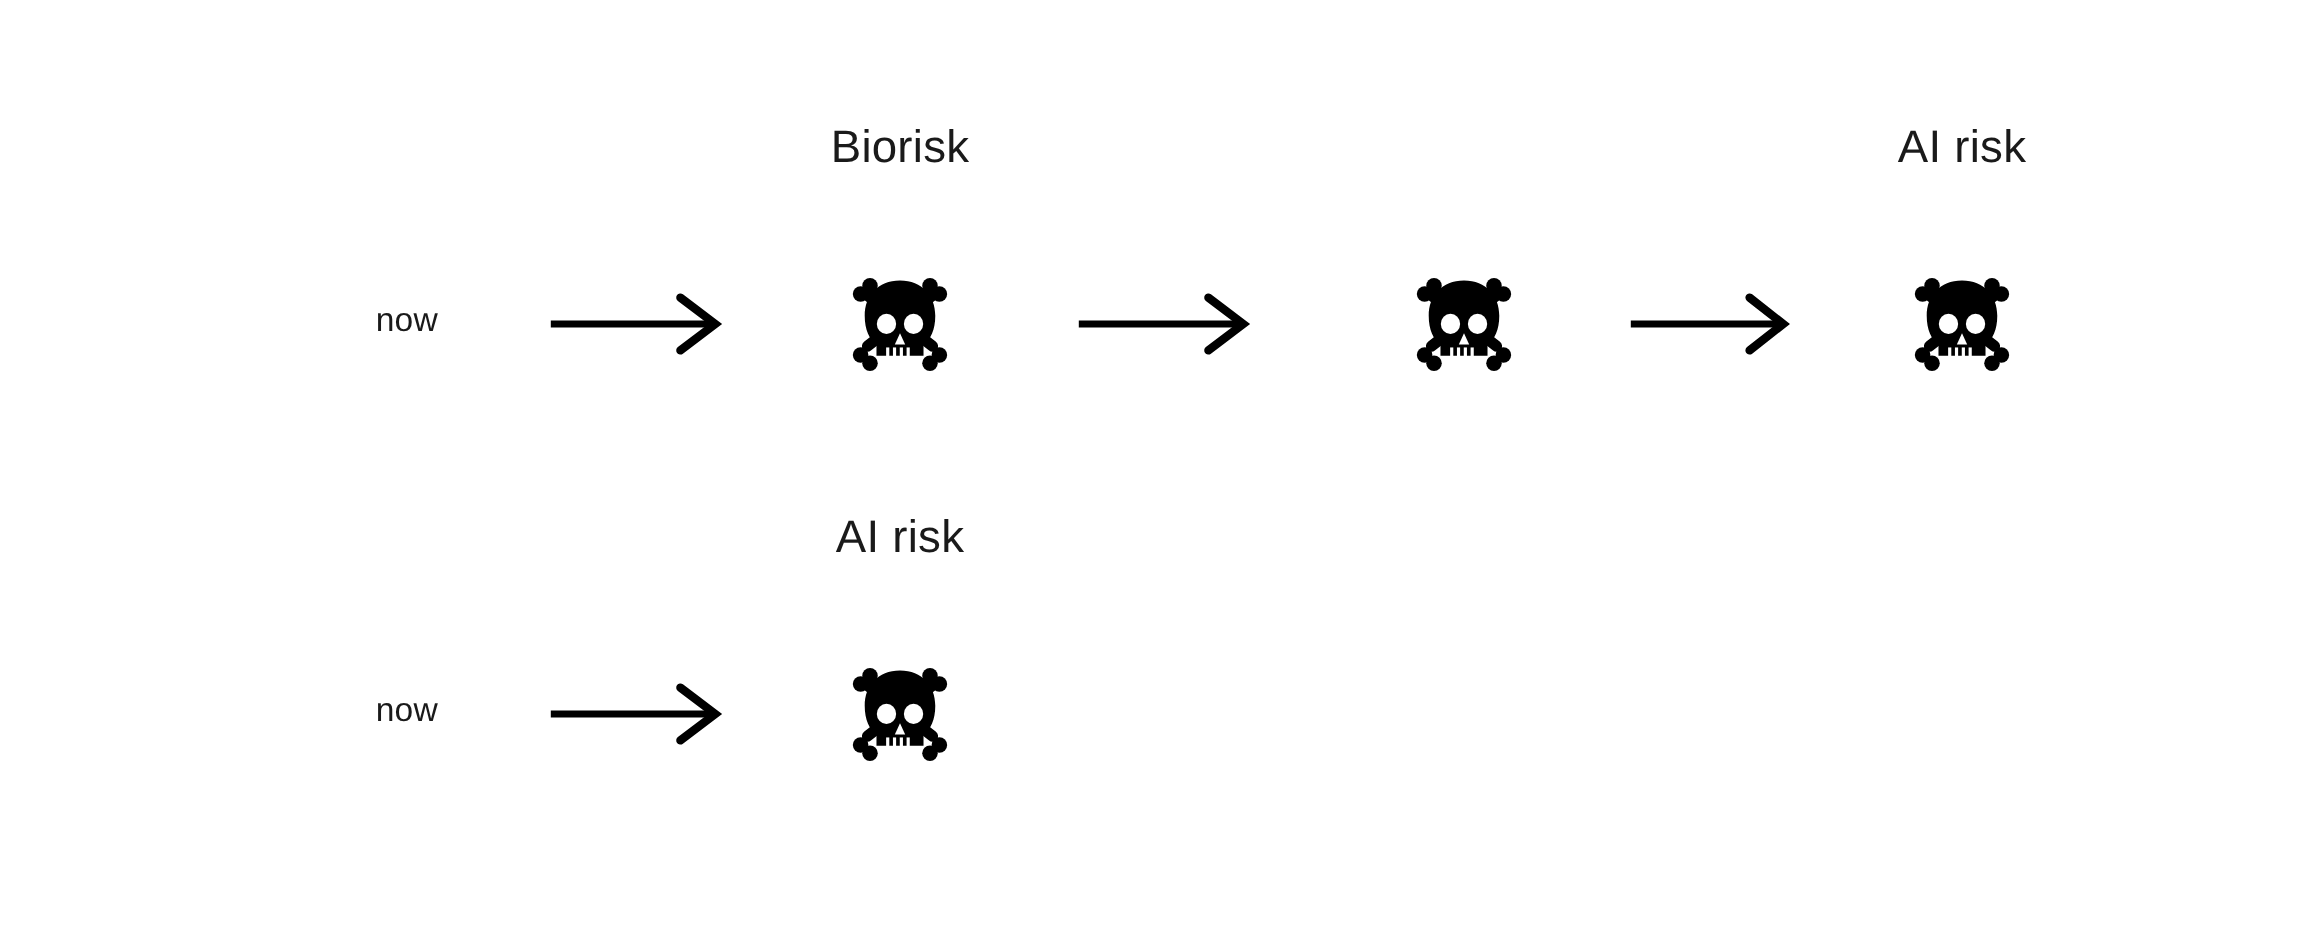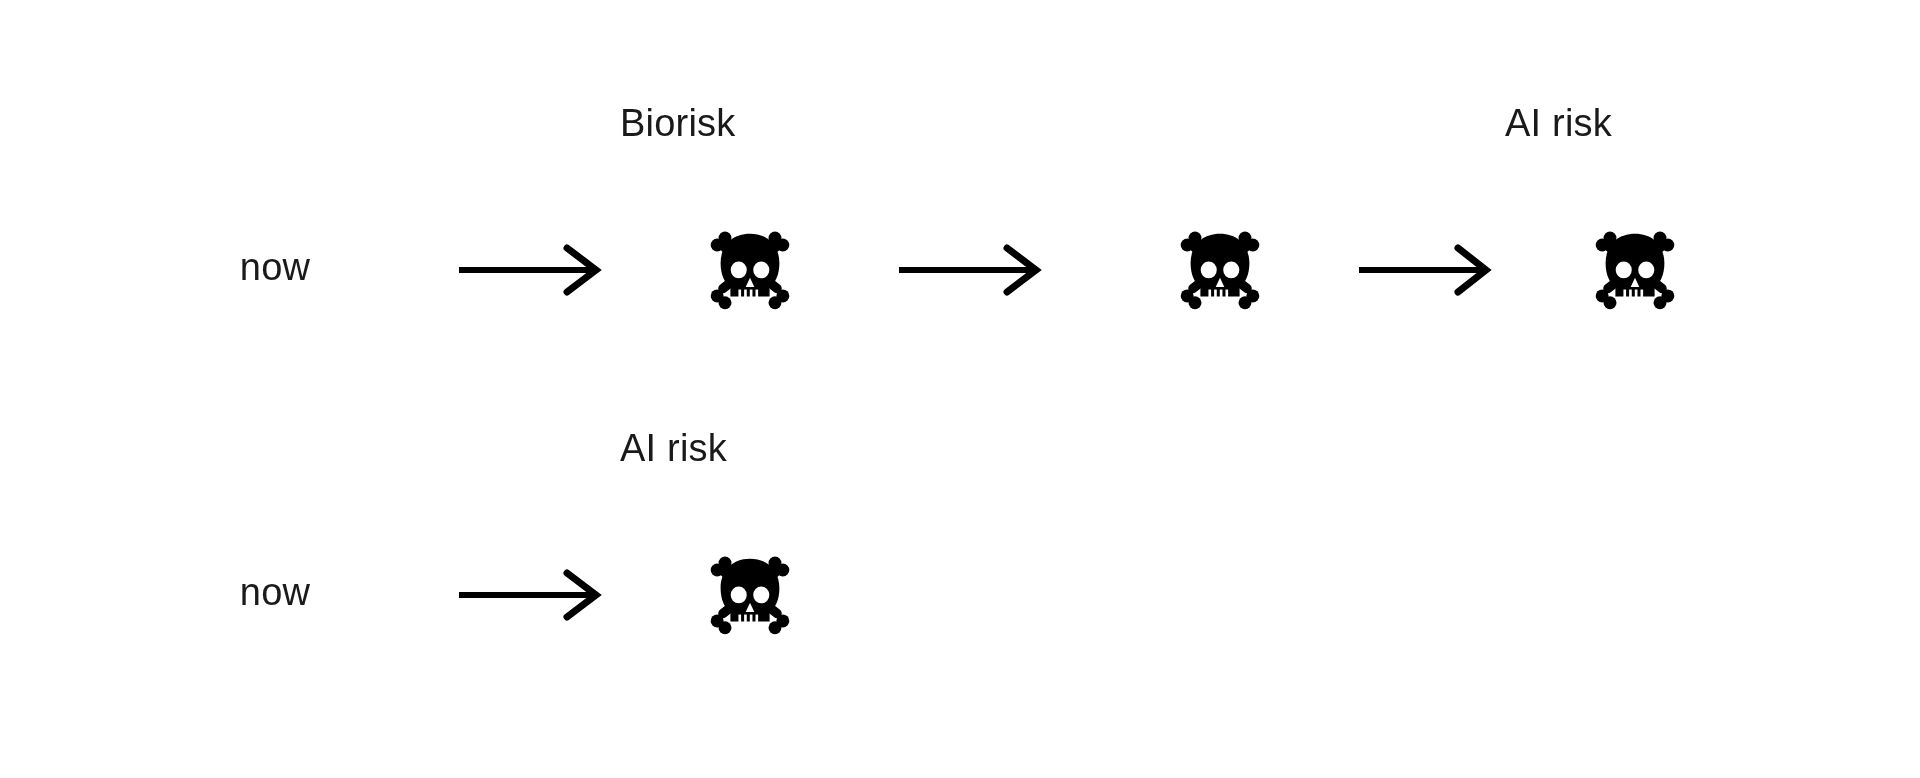--- a/index.html
+++ b/index.html
@@ -40,34 +40,34 @@
     top: 0;
     height: 260px;
   }
 
   
   .start-label {
     position: absolute;
     left: 0;
     top: 145px;
     width: 180px;
-    text-align: center;
-    font-size: 38px;
+    text-align: right;
+    font-size: 28px;
     line-height: 44px;
     color: #1a1a1a;
     letter-spacing: 0.2px;
     white-space: nowrap;
   }
 
   
   .risk-label {
     position: absolute;
     top: 0px;
     width: 260px;
-    text-align: left;
+    text-align: center;
     font-size: 38px;
     line-height: 46px;
     color: #1a1a1a;
     letter-spacing: 0.2px;
     white-space: nowrap;
   }
 
   
   .skull-wrap {
     position: absolute;

